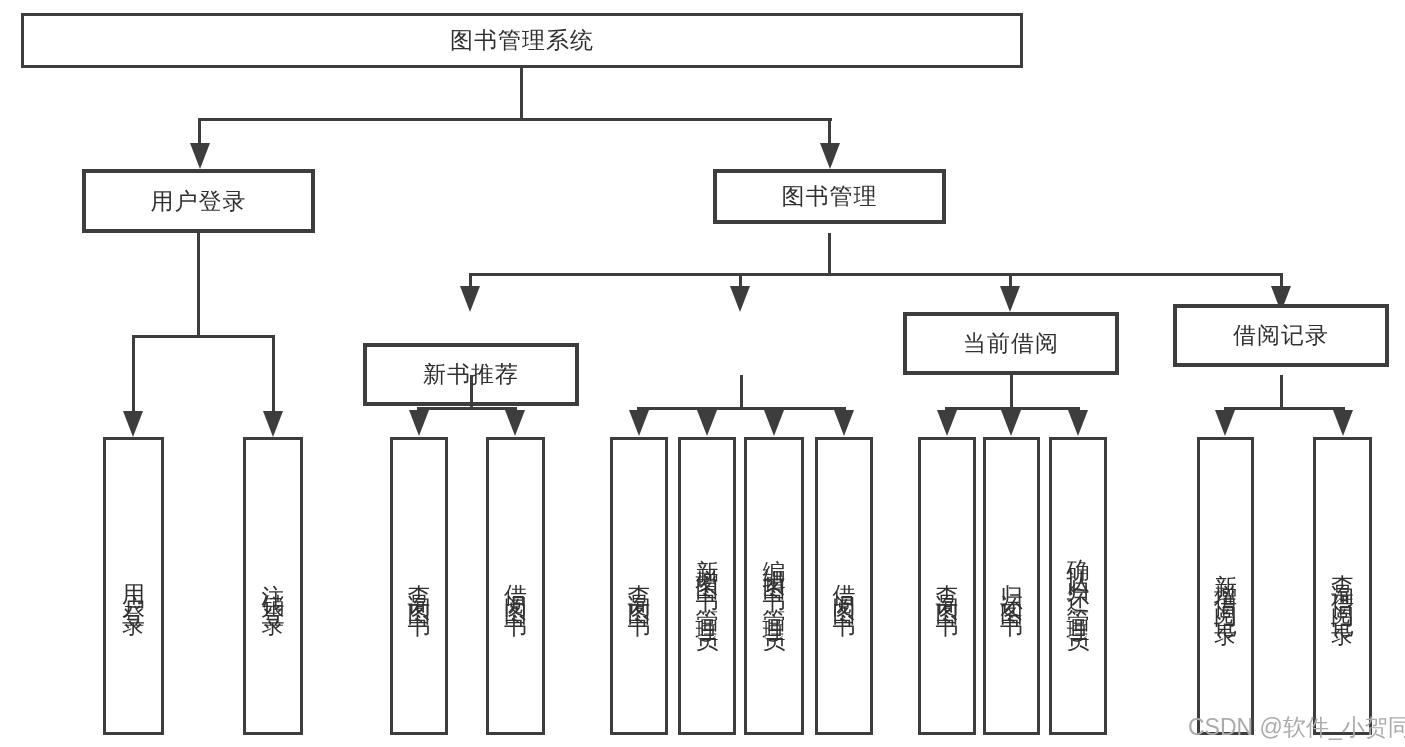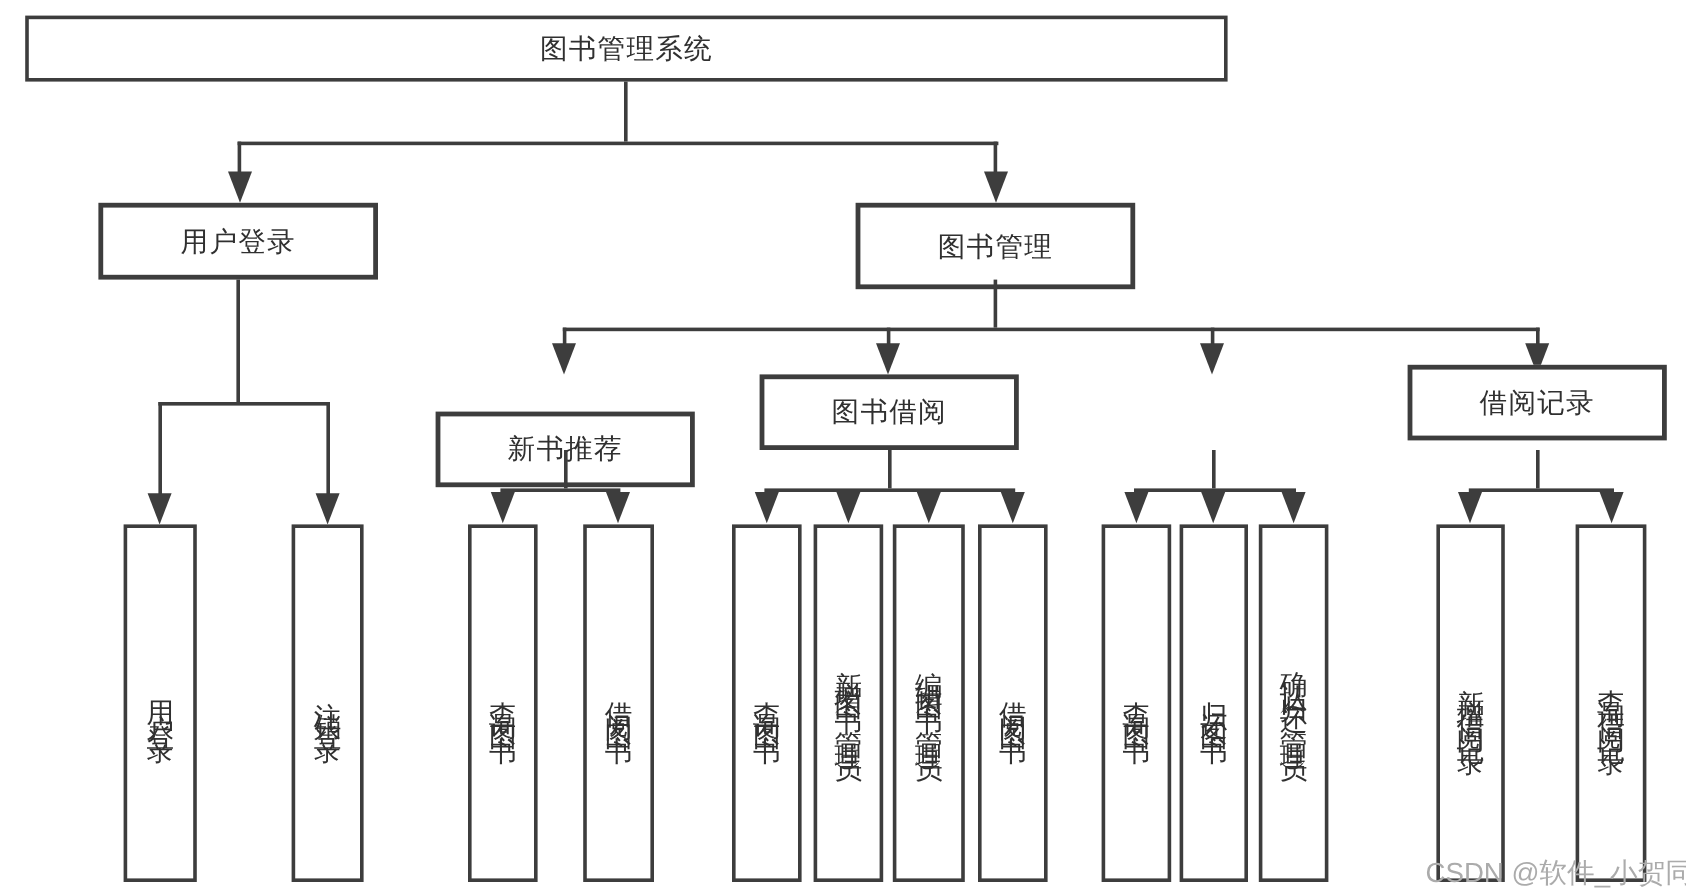--- a/index.html
+++ b/index.html
@@ -68,42 +68,42 @@
   <div class="box root" style="left:21px;top:13px;width:1002px;height:55px;">图书管理系统</div>
 
   <div class="vline" style="left:520px;top:68px;height:50px;"></div>
   <div class="hline" style="left:198px;top:118px;width:634px;"></div>
   <div class="vline" style="left:198px;top:118px;height:27px;"></div>
   <div class="vline" style="left:828px;top:118px;height:27px;"></div>
   <div class="arrow" style="left:190px;top:143px;"></div>
   <div class="arrow" style="left:820px;top:143px;"></div>
 
   <div class="box" style="left:82px;top:169px;width:233px;height:64px;">用户登录</div>
-  <div class="box" style="left:713px;top:169px;width:233px;height:72px;">图书管理</div>
+  <div class="box" style="left:713px;top:169px;width:233px;height:55px;">图书管理</div>
 
   <div class="vline" style="left:197px;top:233px;height:102px;"></div>
   <div class="hline" style="left:132px;top:335px;width:143px;"></div>
   <div class="vline" style="left:132px;top:335px;height:78px;"></div>
   <div class="vline" style="left:272px;top:335px;height:78px;"></div>
   <div class="arrow" style="left:123px;top:411px;"></div>
   <div class="arrow" style="left:263px;top:411px;"></div>
 
   <div class="vline" style="left:828px;top:233px;height:40px;"></div>
   <div class="hline" style="left:469px;top:273px;width:814px;"></div>
   <div class="vline" style="left:469px;top:273px;height:14px;"></div>
   <div class="vline" style="left:739px;top:273px;height:14px;"></div>
   <div class="vline" style="left:1009px;top:273px;height:14px;"></div>
   <div class="vline" style="left:1280px;top:273px;height:14px;"></div>
   <div class="arrow" style="left:460px;top:286px;"></div>
   <div class="arrow" style="left:730px;top:286px;"></div>
   <div class="arrow" style="left:1000px;top:286px;"></div>
   <div class="arrow" style="left:1271px;top:286px;"></div>
 
   <div class="box" style="left:363px;top:312px;width:216px;height:63px;margin-top:31px;">新书推荐</div>
-  <div class="box" style="left:633px;top:312px;width:216px;height:63px;">图书借阅</div>
+  <div class="box" style="left:903px;top:312px;width:216px;height:63px;">当前借阅</div>
   <div class="box" style="left:1173px;top:304px;width:216px;height:63px;">借阅记录</div>
 
   <div class="vline" style="left:470px;top:375px;height:32px;"></div>
   <div class="vline" style="left:740px;top:375px;height:32px;"></div>
   <div class="vline" style="left:1010px;top:375px;height:32px;"></div>
   <div class="vline" style="left:1280px;top:375px;height:32px;"></div>
 
   <div class="hline" style="left:417px;top:407px;width:100px;"></div>
   <div class="hline" style="left:637px;top:407px;width:209px;"></div>
   <div class="hline" style="left:945px;top:407px;width:135px;"></div>

